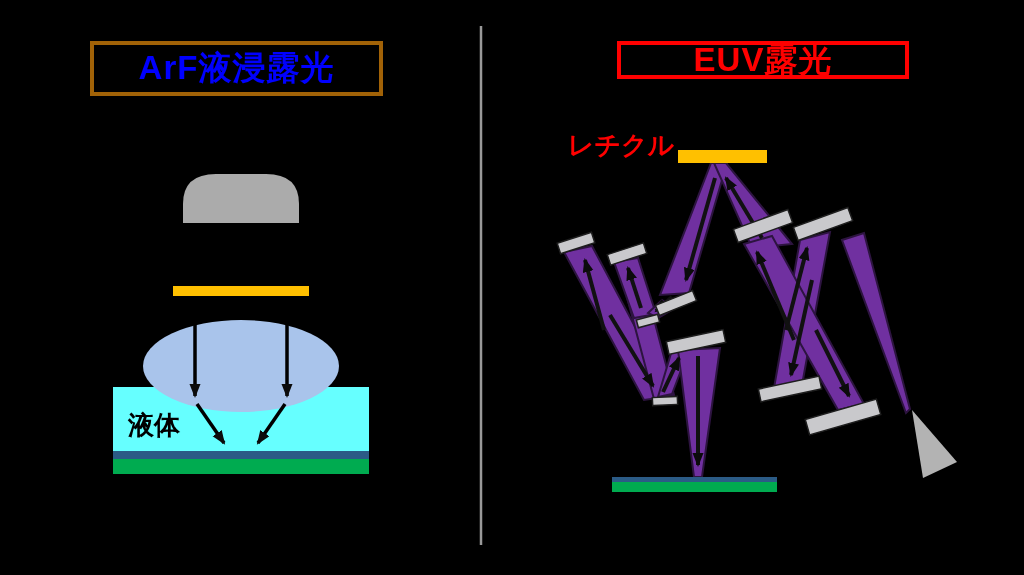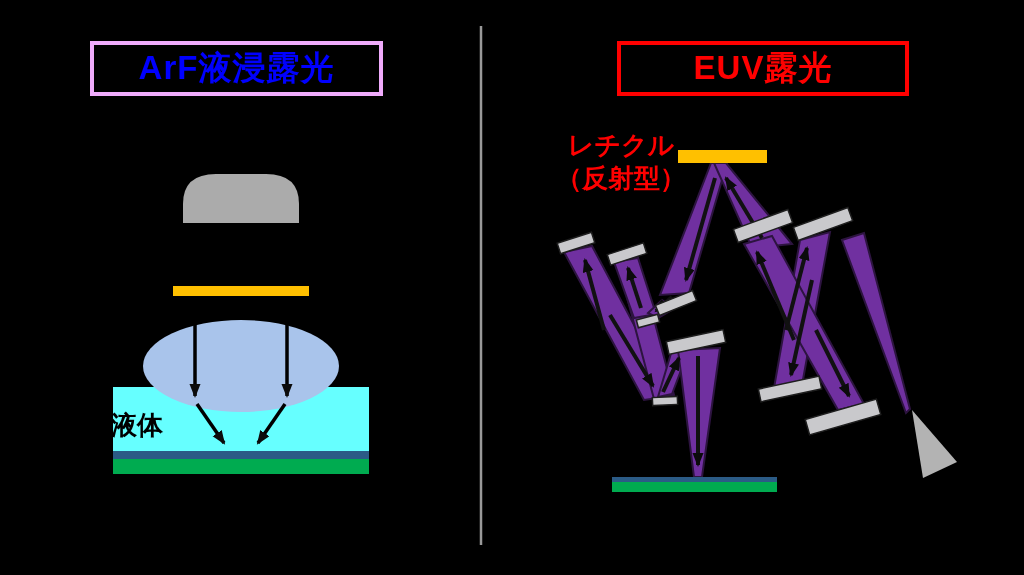--- a/index.html
+++ b/index.html
@@ -6,24 +6,24 @@
   #stage{
     position:relative;width:1024px;height:575px;overflow:hidden;
     background:#000;font-family:"Liberation Sans","DejaVu Sans",sans-serif;
   }
   #diagram-svg{position:absolute;left:0;top:0;z-index:1;}
   .txt{position:absolute;z-index:2;font-weight:bold;white-space:pre;}
   .panel-title{
     position:absolute;z-index:2;display:flex;align-items:center;justify-content:center;
     font-weight:bold;font-size:33px;letter-spacing:1px;box-sizing:border-box;
   }
-  #arf-title{left:90px;top:41px;width:293px;height:55px;border:4px solid #f0abfc;color:#0000ff;}
-  #euv-title{left:617px;top:41px;width:292px;height:55px;border:4px solid #ff0000;color:#ff0000;}
+  #arf-title{left:90px;top:41px;width:293px;height:55px;border:4px solid #a16207;color:#0000ff;}
+  #euv-title{left:617px;top:41px;width:292px;height:38px;border:4px solid #ff0000;color:#ff0000;}
   #mask-label{left:44px;top:256px;width:130px;color:#0000ff;font-size:26px;line-height:31px;text-align:center;}
-  #liquid-label{left:111px;top:408px;color:#000;font-size:26px;}
+  #liquid-label{left:128px;top:408px;color:#000;font-size:26px;}
   #reticle-label{left:538px;top:129px;width:134px;color:#ff0000;font-size:26px;line-height:33px;text-align:center;margin-left:16px;}
 </style>
 </head>
 <body>
 
 <div id="stage">
 
   <svg id="diagram-svg" width="1024" height="575" viewBox="0 0 1024 575">
     <defs>
       <marker id="ah" markerUnits="userSpaceOnUse" markerWidth="15" markerHeight="12" refX="12" refY="5.5" orient="auto">
@@ -127,15 +127,15 @@
     </g>
   </svg>
 
   <div id="arf-title" class="panel-title">ArF液浸露光</div>
   <div id="euv-title" class="panel-title">EUV露光</div>
 
   <div id="mask-label" class="txt"><br></div>
 
   <div id="liquid-label" class="txt">液体</div>
 
-  <div id="reticle-label" class="txt"><span>レチクル</span><br><span>（反射型）</span></div>
+  <div id="reticle-label" class="txt"><span>レチクル</span><br></div>
 
 </div>
 
 </body></html>

